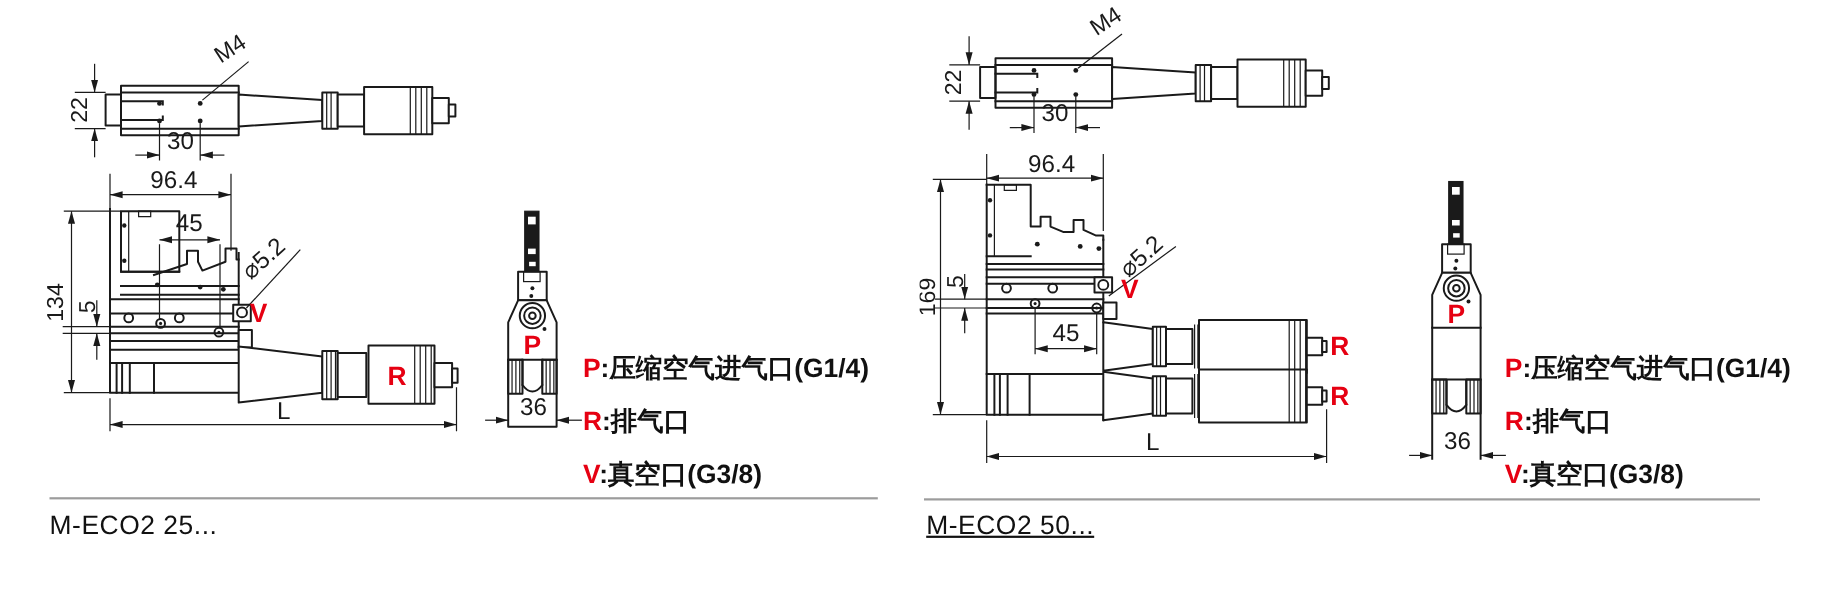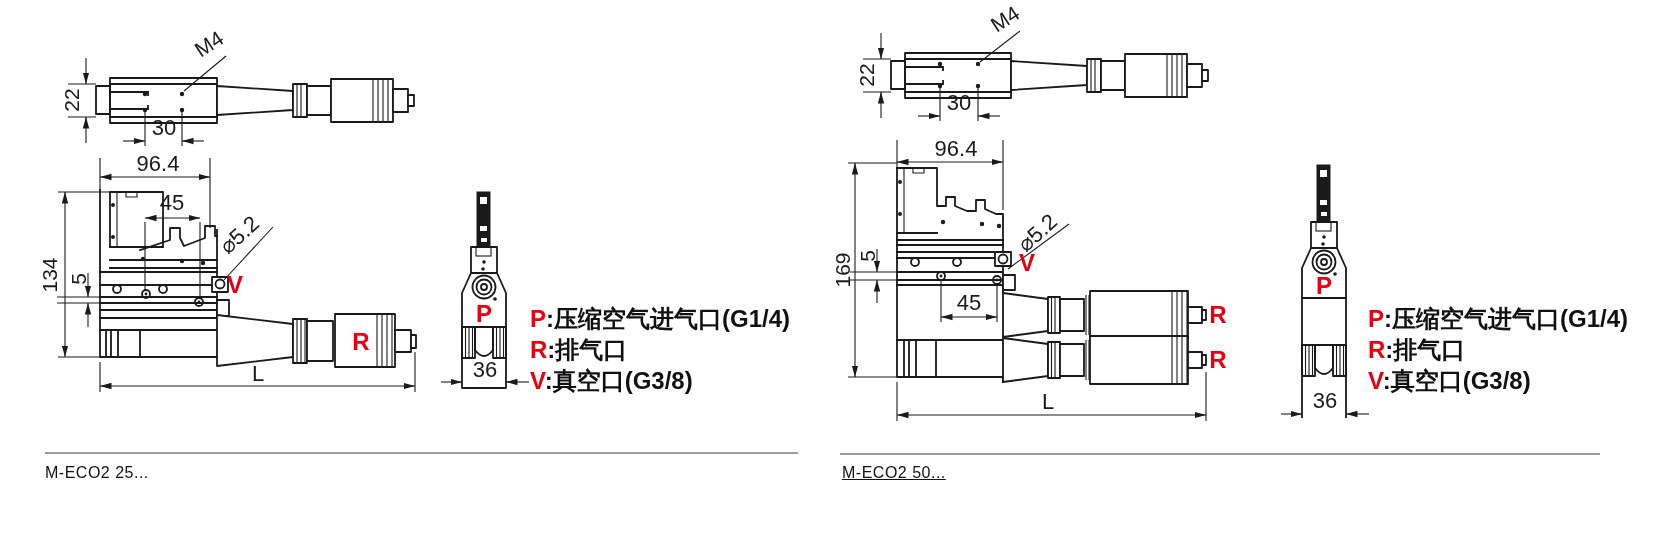--- a/index.html
+++ b/index.html
@@ -15,26 +15,26 @@
   .ob{fill:#1a1a1a;stroke:#1a1a1a;stroke-width:1;}
   .t{fill:none;stroke:#1a1a1a;stroke-width:1.1;}
   .dot{fill:#1a1a1a;stroke:none;}
   .wn{fill:#ffffff;stroke:none;}
   text{font-family:"Liberation Sans","DejaVu Sans",sans-serif;}
   .dt{font-size:21px;fill:#1a1a1a;}
   .dtb{font-size:22px;fill:#1a1a1a;}
   .pt{font-size:24px;font-weight:700;fill:#e60012;}
   
   .legend{position:absolute;font-size:24px;font-weight:600;line-height:31px;white-space:nowrap;}
-  .legend-row{height:31px;}
+  .legend-row{height:31px;margin-top:17px;}
   .legend-key{color:#e60012;}
   .legend-desc{color:#111111;}
   
   .divider{position:absolute;height:2px;background:#9c9c9c;}
-  .caption{position:absolute;font-size:16px;color:#111;letter-spacing:0.5px;white-space:nowrap;}
+  .caption{position:absolute;font-size:24px;color:#111;letter-spacing:0.5px;white-space:nowrap;}
 </style>
 </head>
 <body>
 
 <section class="panel" id="panel-25">
   <svg class="drawing" width="836" height="460" viewBox="0 0 836 460">
     <defs>
       <marker id="a1" viewBox="0 0 12 8" markerWidth="12" markerHeight="8" refX="11.5" refY="4" orient="auto-start-reverse" markerUnits="userSpaceOnUse">
         <path d="M0,0.8 L11.6,4 L0,7.2 Z" fill="#1a1a1a"></path>
       </marker>

